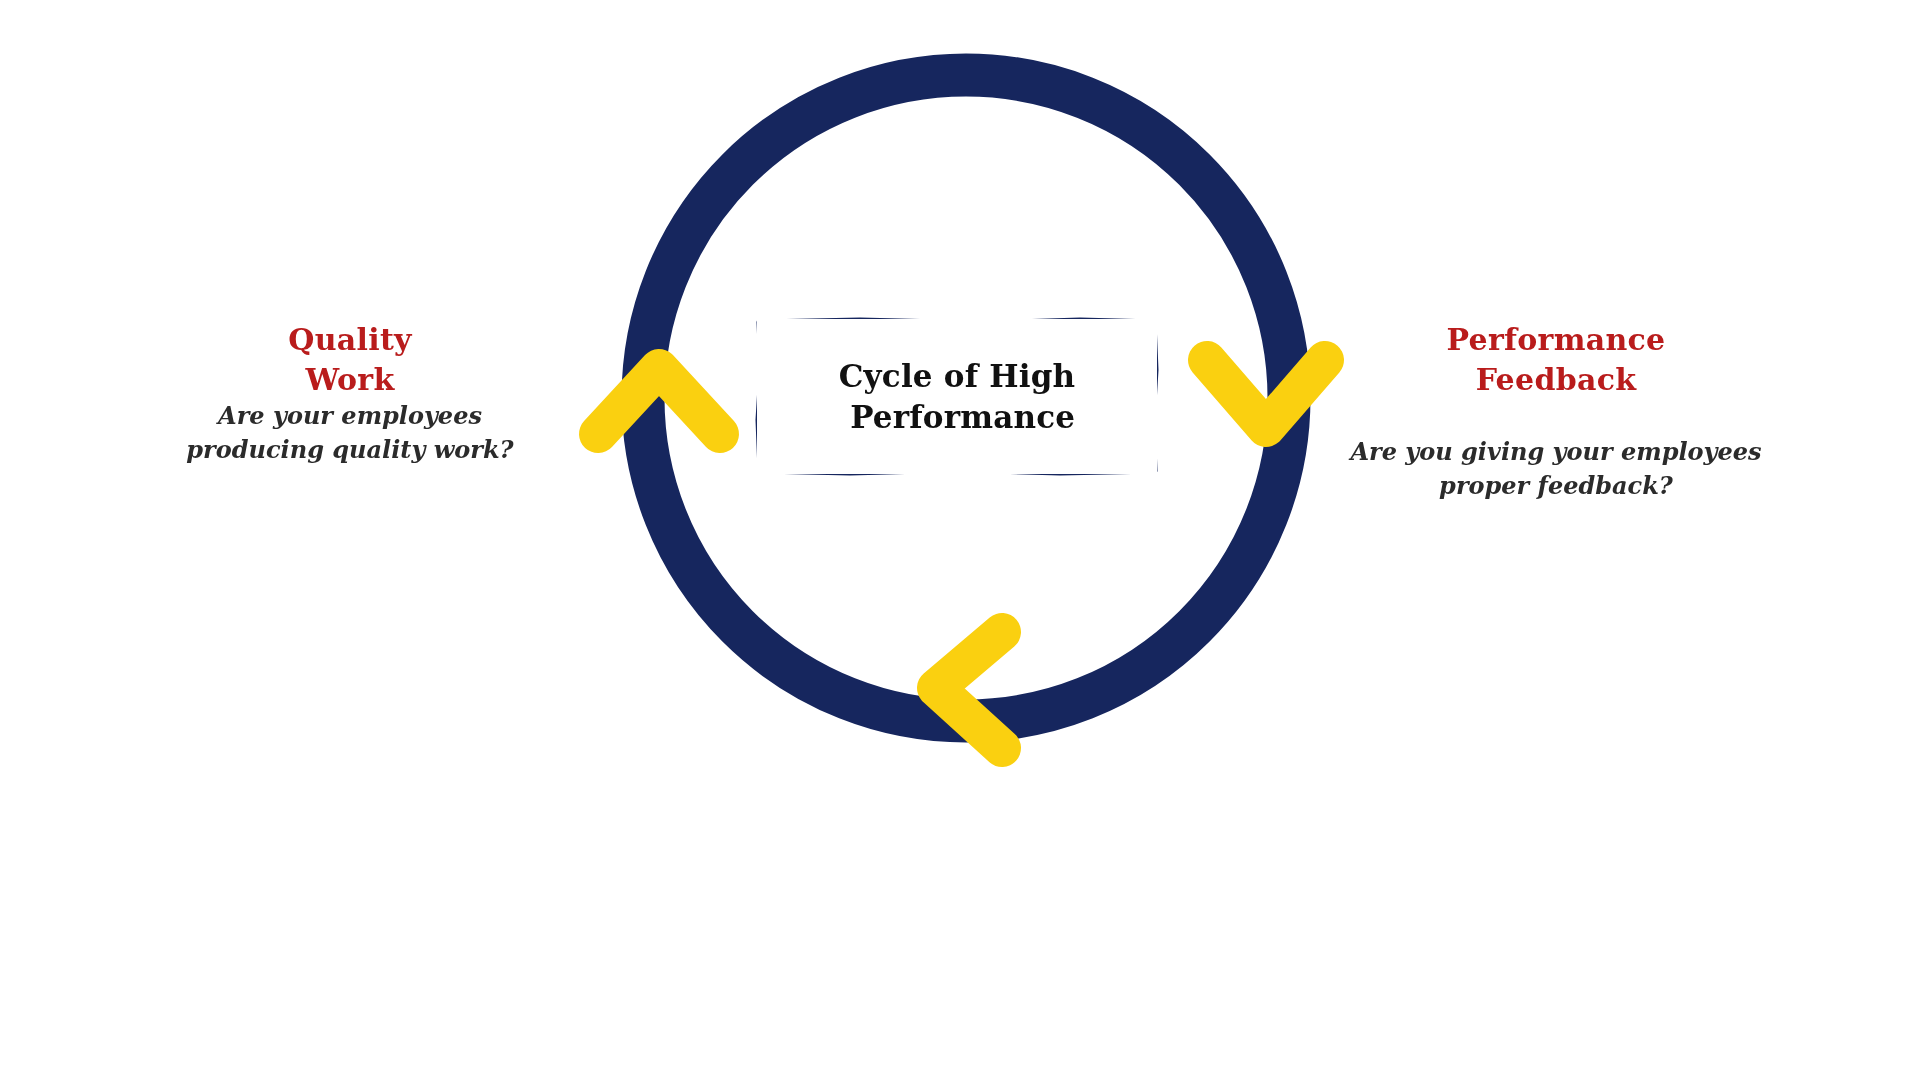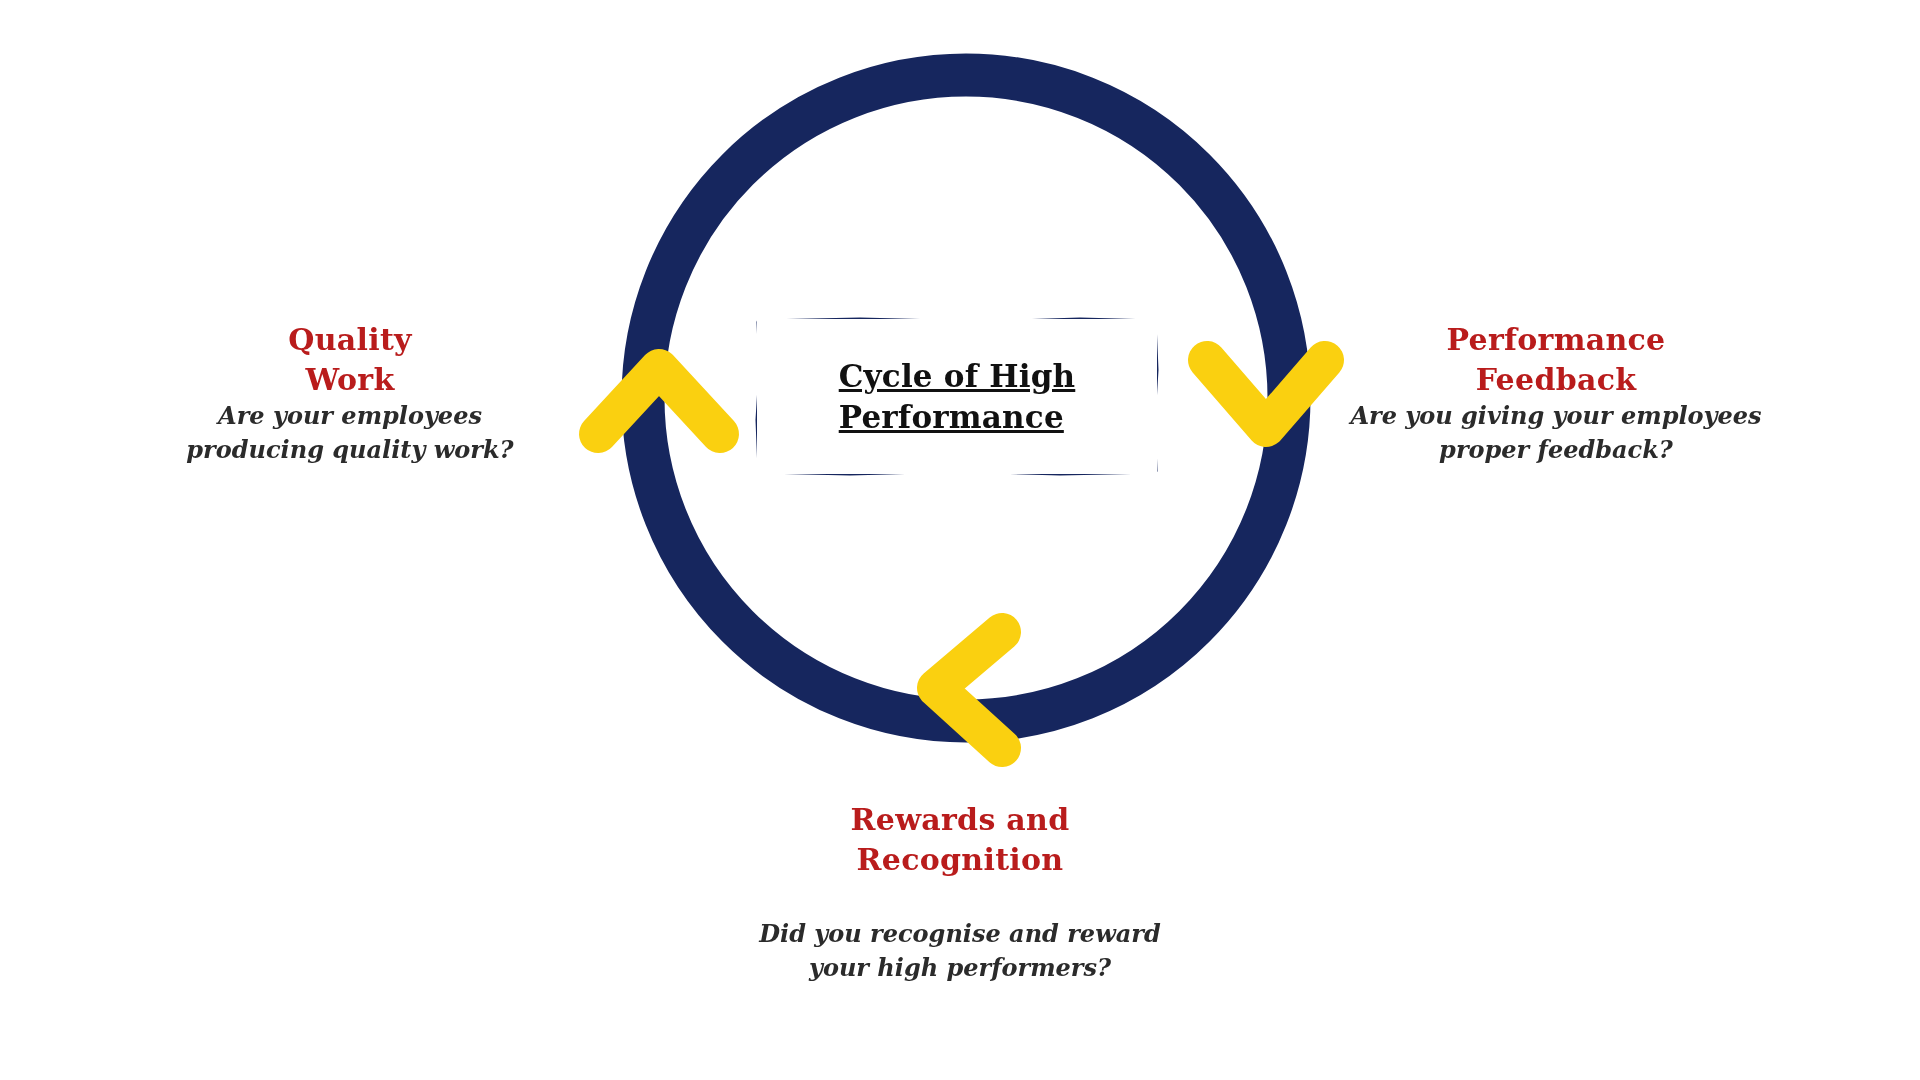--- a/index.html
+++ b/index.html
@@ -44,24 +44,23 @@
     align-items: center;
     justify-content: center;
     box-sizing: border-box;
   }
   .center-box-text {
     font-family: "DejaVu Serif", serif;
     font-weight: bold;
     font-size: 31px;
     line-height: 1.30;
     color: #111111;
-    text-align: left;
+    text-align: right;
     letter-spacing: 0.2px;
     white-space: pre-line;
-    text-decoration: underline;
   }
 
   
   .node {
     position: absolute;
     text-align: center;
   }
   .node-title {
     font-family: "DejaVu Serif", serif;
     font-weight: bold;
@@ -89,21 +88,21 @@
     top: 320px;
     width: 480px;
   }
   #node-quality-work .node-question { }
 
   #node-performance-feedback {
     left: 1296px;
     top: 320px;
     width: 520px;
   }
-  #node-performance-feedback .node-question { }
+  #node-performance-feedback .node-question { margin-top: 36px; }
 
   #node-rewards-recognition {
     left: 700px;
     top: 800px;
     width: 520px;
   }
   #node-rewards-recognition .node-question { margin-top: 38px; }
 </style>
 </head>
 <body>
@@ -148,20 +147,14 @@
 producing quality work?</p>
   </div>
 
   <div class="node" id="node-performance-feedback">
     <p class="node-title">Performance
 Feedback</p>
     <p class="node-question">Are you giving your employees
 proper feedback?</p>
   </div>
 
-  <div class="node" id="node-rewards-recognition">
-    <p class="node-title">Rewards and
-Recognition</p>
-    <p class="node-question">Did you recognise and reward
-your high performers?</p>
-  </div>
 
 </div>
 
 </body></html>

